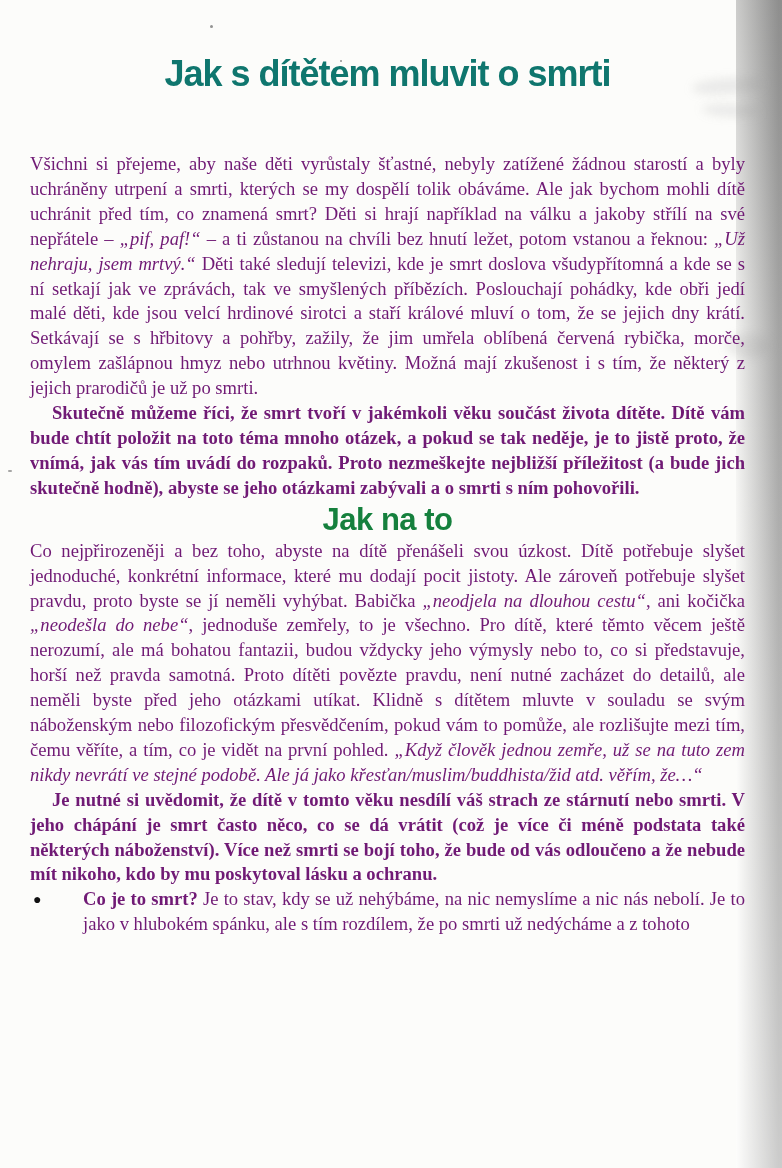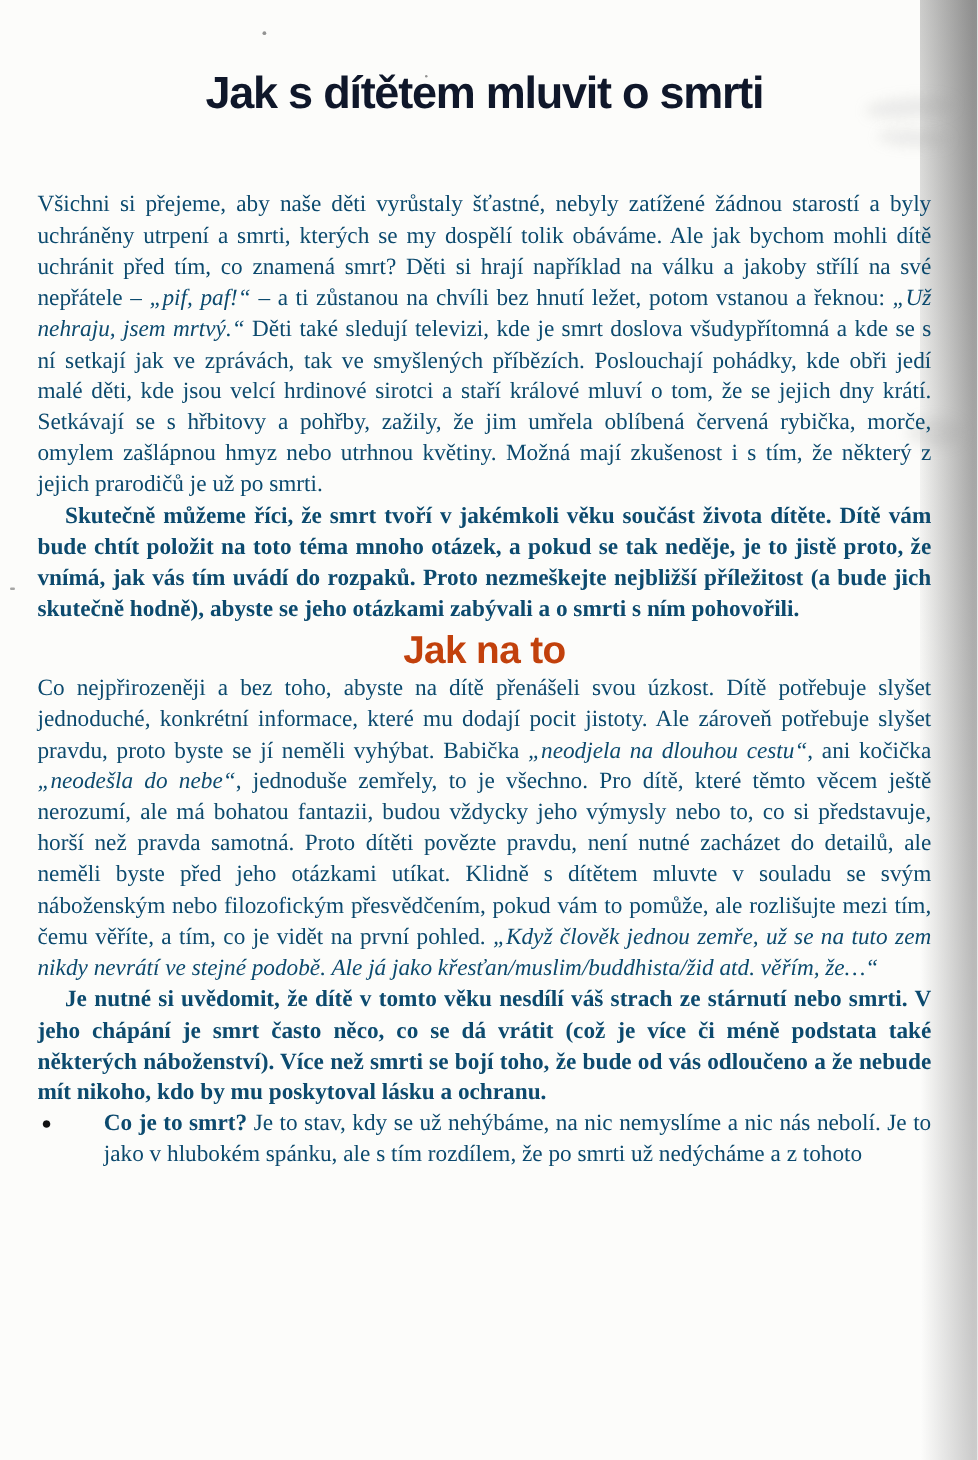--- a/index.html
+++ b/index.html
@@ -18,40 +18,40 @@
     z-index:2;
   }
   h1.page-title {
     margin:52px 0 0 0;
     text-align:center;
     font-family:"Liberation Sans", sans-serif;
     font-weight:bold;
     font-size:36px;
     line-height:44px;
     letter-spacing:-1px;
-    color:#0f172a;
+    color:#0f766e;
   }
   h2.section-heading {
     text-align:center;
     font-family:"Liberation Sans", sans-serif;
     font-weight:bold;
     font-size:31px;
     line-height:38px;
     letter-spacing:-0.5px;
-    color:#c2410c;
+    color:#15803d;
     margin:0;
   }
   .h-jak { margin:46px 0 26px 0; }
   .h-povedet { margin:37px 0 22px 0; font-size:32px; line-height:40px; }
   p.body {
     margin:0;
     font-size:18.6px;
     line-height:24.9px;
     text-align:justify;
-    color:#0c4a6e;
+    color:#701a75;
   }
   p.first-after-title { margin-top:56px; }
   p.indent { text-indent:22px;font-weight:bold; }
   .italic { font-style:italic; }
   .bold   { font-weight:bold; }
   .bullet-item { display:flex; align-items:flex-start; }
   .bullet-marker {
     flex:0 0 30px;
     padding-left:3px;
     font-size:14px;

